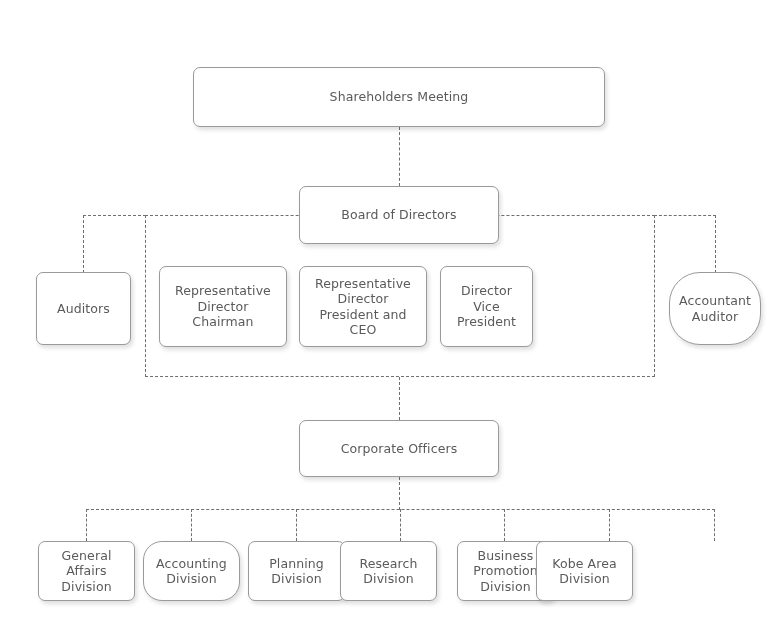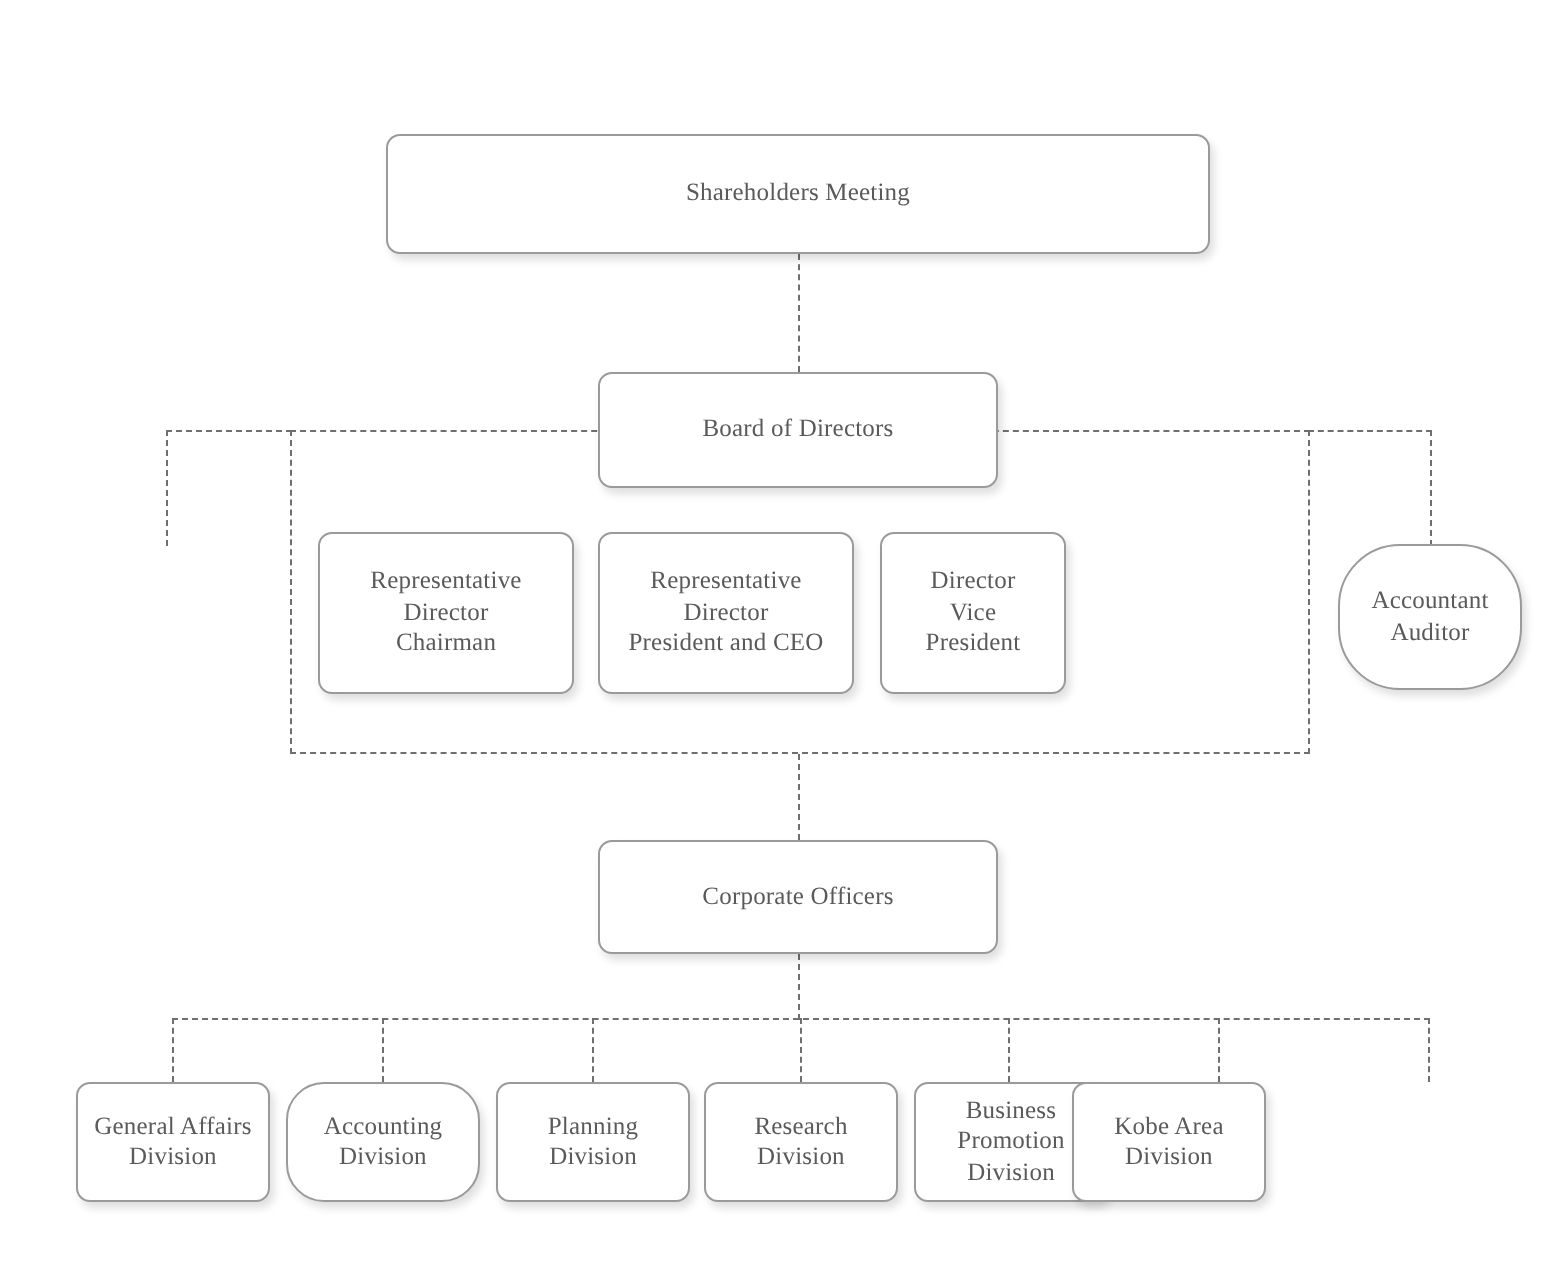--- a/index.html
+++ b/index.html
@@ -33,21 +33,20 @@
     font-size: 12.5px;
     line-height: 15.5px;
     letter-spacing: 0.1px;
     box-shadow: 2px 3px 4px rgba(0,0,0,0.13);
     z-index: 5;
   }
   .node .label {
     display: block;
     padding: 0 5px;
     white-space: pre-line;
-    font-family: Liberation Serif, serif;
   }
 
   
   .vline {
     position: absolute;
     width: 0;
     border-left: 1px dashed #6f6f6f;
     z-index: 1;
   }
   .hline {
@@ -81,20 +80,23 @@
 
   <div class="hline" style="left:83px; top:215px; width:63px;"></div>
   <div class="hline" style="left:654px; top:215px; width:62px;"></div>
   <div class="vline" style="left:83px; top:215px; height:58px;"></div>
   <div class="vline" style="left:715px; top:215px; height:58px;"></div>
 
   <div class="node" style="left:299px; top:186px; width:200px; height:58px;">
     <span class="label">Board of Directors</span>
   </div>
 
+  <div class="node" style="left:36px; top:272px; width:95px; height:73px;">
+    <span class="label">Auditors</span>
+  </div>
 
   <div class="node" style="left:159px; top:266px; width:128px; height:81px;">
     <span class="label">Representative
 Director
 Chairman</span>
   </div>
 
   <div class="node" style="left:299px; top:266px; width:128px; height:81px;">
     <span class="label">Representative
 Director
@@ -139,21 +141,21 @@
   <div class="node" style="left:143px; top:541px; width:97px; height:60px;border-radius:19px;">
     <span class="label">Accounting
 Division</span>
   </div>
 
   <div class="node" style="left:248px; top:541px; width:97px; height:60px;">
     <span class="label">Planning
 Division</span>
   </div>
 
-  <div class="node" style="left:352px; top:541px; width:97px; height:60px;justify-content:center;">
+  <div class="node" style="left:340px; top:541px; width:97px; height:60px;justify-content:center;">
     <span class="label">Research
 Division</span>
   </div>
 
   <div class="node" style="left:457px; top:541px; width:97px; height:60px;">
     <span class="label">Business
 Promotion
 Division</span>
   </div>
 

